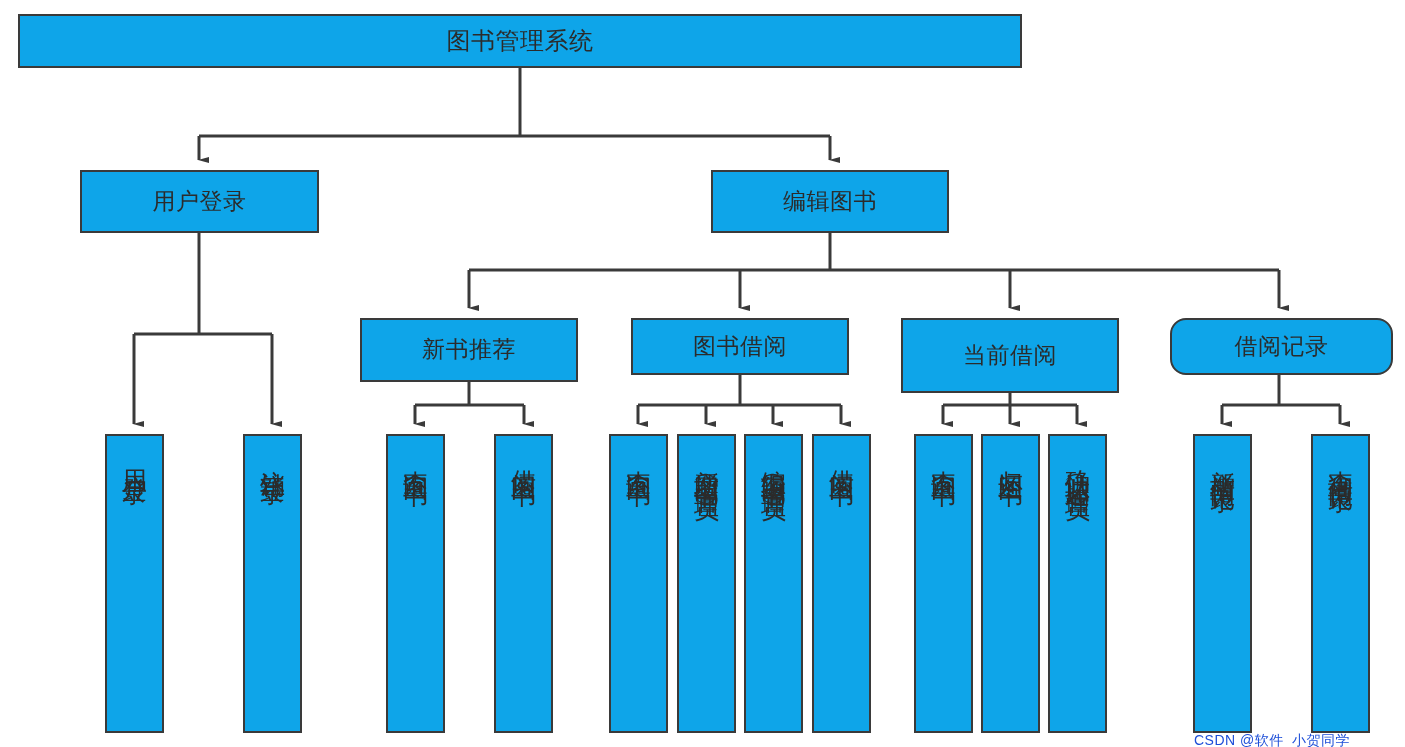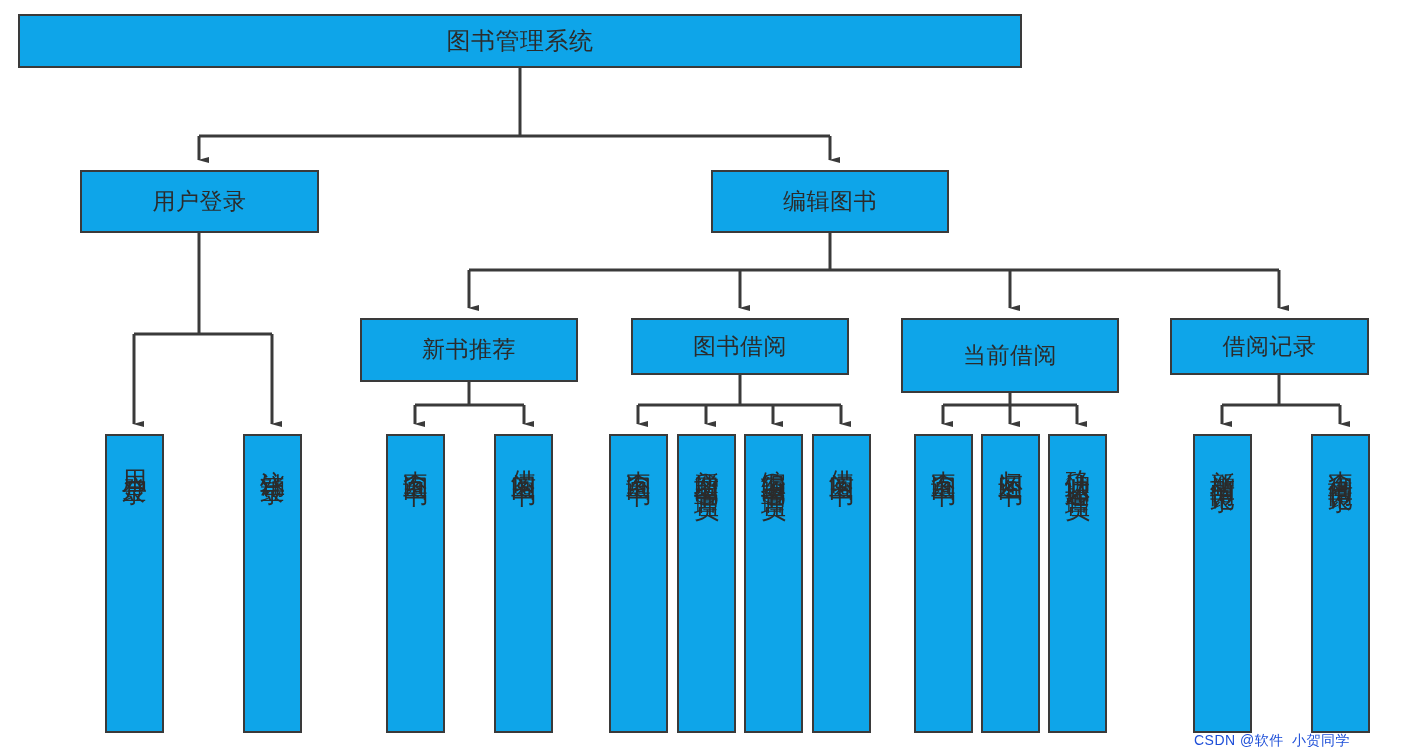--- a/index.html
+++ b/index.html
@@ -142,21 +142,21 @@
 
   <div class="node horiz" style="left:360px; top:318px; width:218px; height:64px;">
     <span class="label">新书推荐</span>
   </div>
   <div class="node horiz" style="left:631px; top:318px; width:218px; height:57px;font-family:Liberation Serif, serif;">
     <span class="label">图书借阅</span>
   </div>
   <div class="node horiz" style="left:901px; top:318px; width:218px; height:75px;">
     <span class="label">当前借阅</span>
   </div>
-  <div class="node horiz" style="left:1170px; top:318px; width:199px; height:57px;">
+  <div class="node horiz" style="left:1170px; top:318px; width:223px; height:57px;border-radius:16px;">
     <span class="label">借阅记录</span>
   </div>
 
   <div class="node vert" style="left:105px; top:434px; width:59px; height:299px;">
     <span class="label">用户登录</span>
   </div>
   <div class="node vert" style="left:243px; top:434px; width:59px; height:299px;">
     <span class="label">注销登录</span>
   </div>
 

